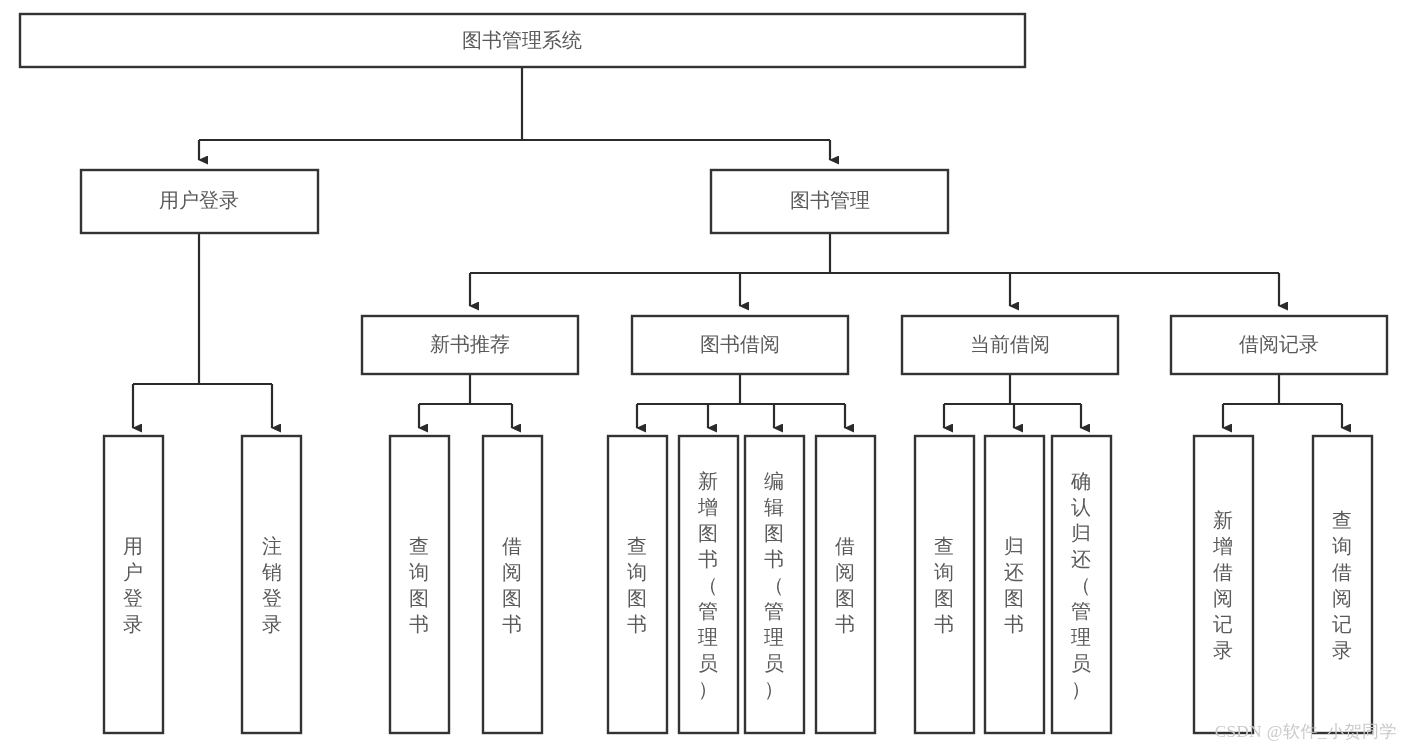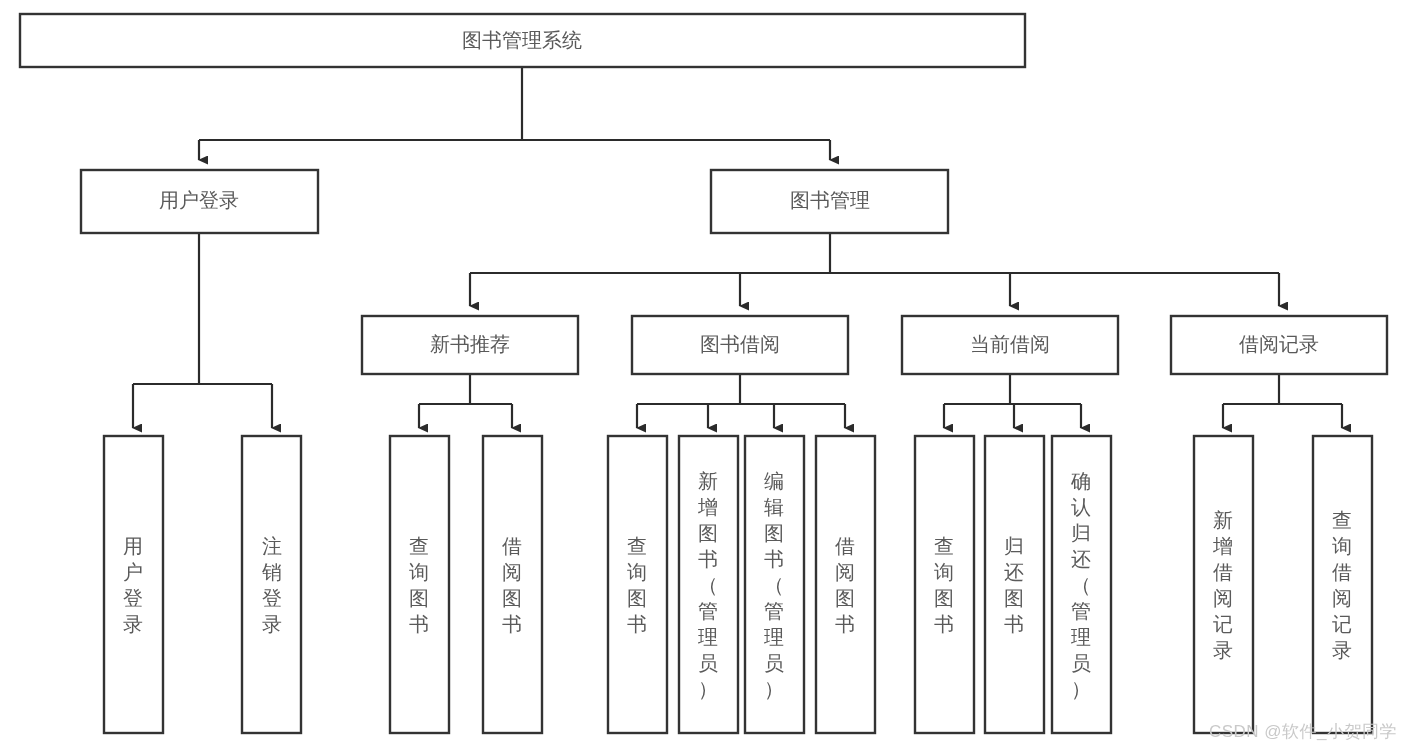--- a/index.html
+++ b/index.html
@@ -47,21 +47,21 @@
     stroke: #2b2b2b;
     stroke-width: 2.2;
     fill: none;
   }
   .watermark {
     position: absolute;
     right: 8px;
     bottom: 4px;
     color: #c9c9c9;
     font-size: 17px;
-    font-family: Liberation Sans, sans-serif;
+    font-family: Liberation Serif, serif;
     letter-spacing: 0.5px;
     white-space: nowrap;
   }
 </style>
 </head>
 <body>
 
 <div id="diagram-root">
 
   <svg id="flow-svg" viewBox="0 0 1405 747">

